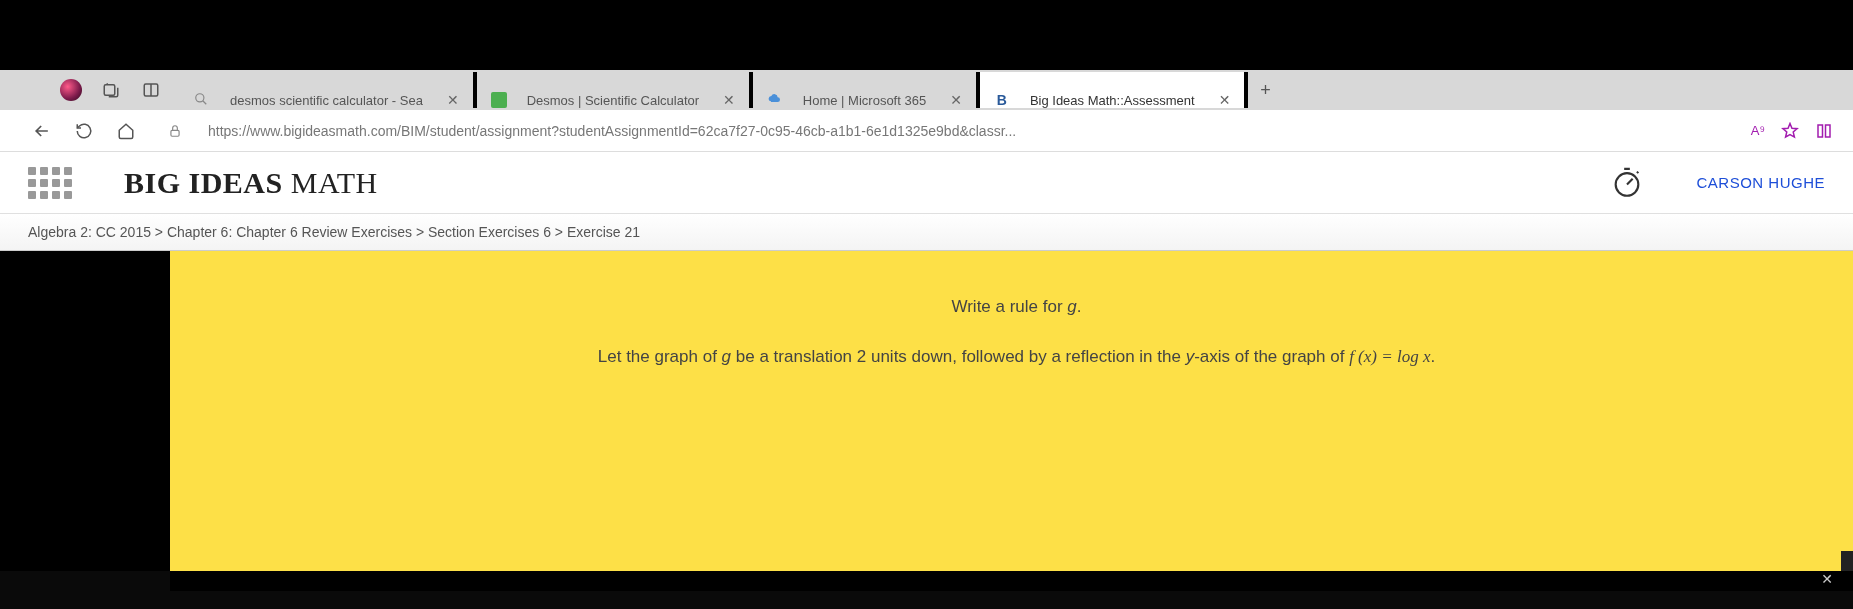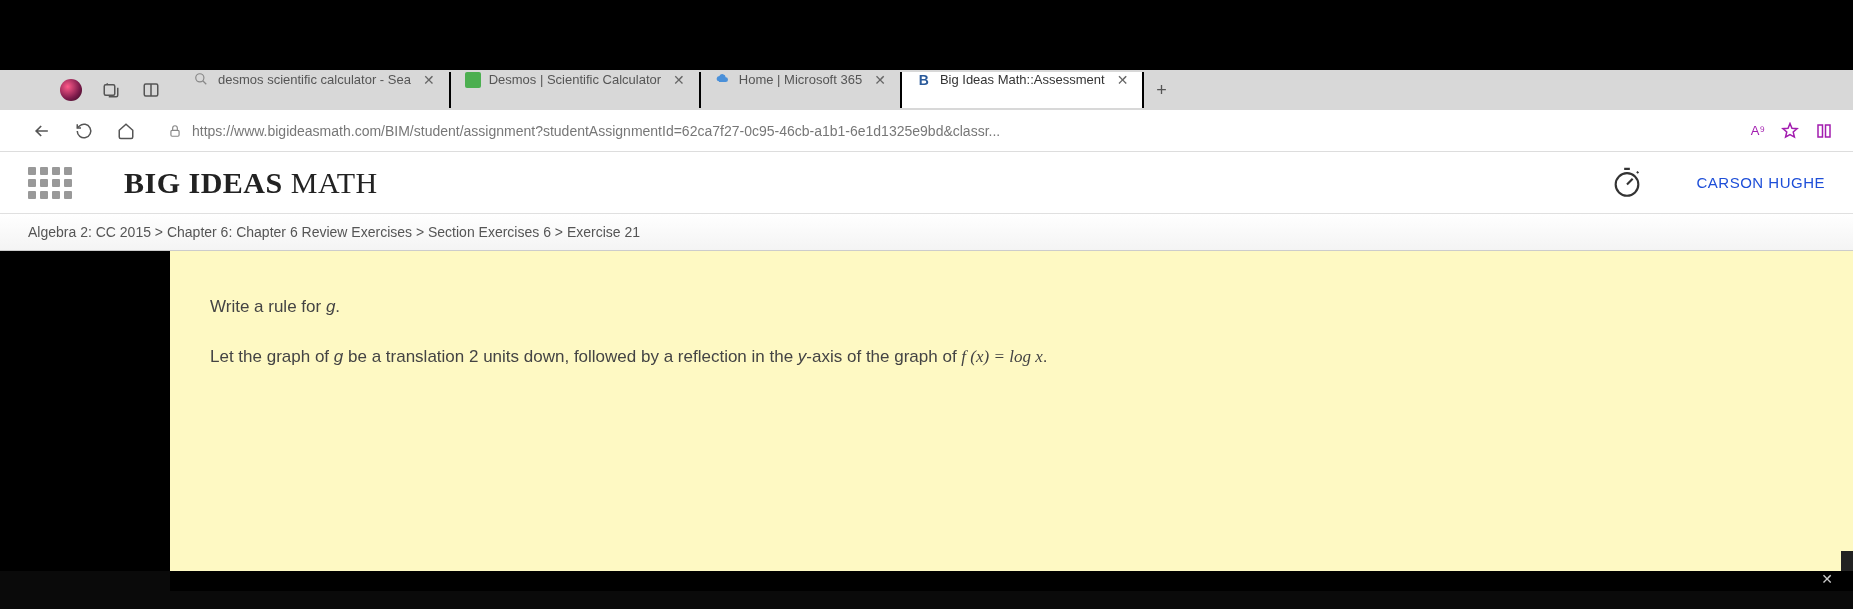--- a/index.html
+++ b/index.html
@@ -30,27 +30,27 @@
     .circle-icon {
       width: 22px; height: 22px; border-radius: 50%;
       background: radial-gradient(circle at 35% 35%, #ff5a8a, #7a1a4a 60%, #2a0a1a);
     }
     .tabs-icon, .split-icon {
       width: 22px; height: 22px; display: flex; align-items: center; justify-content: center;
       color: #555;
     }
     .tab {
       display: flex;
-      align-items: flex-start;
-      gap: 8px;
+      align-items: flex-end;
+      gap: 20px;
       padding: 0 14px;
       height: 36px;
       font-size: 13px;
       color: #555;
-      border-right: 2px solid #000000;
+      border-right: 4px solid #000000;
       max-width: 300px;
       background: #d8d8d8;
       cursor: pointer;
     }
     .tab.active { background: #fff; color: #333; }
     .tab-title { white-space: nowrap; overflow: hidden; text-overflow: ellipsis; }
     .tab-close { color: #666; font-size: 14px; margin-left: 4px; }
     .tab-favicon { width: 16px; height: 16px; flex-shrink: 0; }
     .favicon-green { background: #4caf50; border-radius: 2px; }
     .favicon-cloud { 
@@ -69,21 +69,21 @@
       background: #fff;
       padding: 0 20px 0 30px;
       gap: 18px;
       border-bottom: 1px solid #ddd;
     }
     .nav-btn { color: #555; width: 24px; height: 24px; display: flex; align-items: center; justify-content: center; cursor: pointer; }
     .url-box {
       flex: 1;
       display: flex;
       align-items: center;
-      gap: 10px;
+      gap: 26px;
       height: 30px;
       padding: 0 12px;
       color: #666;
       font-size: 14px;
     }
     .lock-icon { color: #888; }
     .url-text { color: #777; }
     .addr-right { display: flex; align-items: center; gap: 16px; color: #a21caf; }
     
     .app-header {
@@ -117,23 +117,24 @@
     .breadcrumb {
       padding: 10px 28px;
       font-size: 14px;
       color: #555;
       background: linear-gradient(#fff, #f4f4f4);
       border-bottom: 1px solid #ccc;
     }
     
     .content-area {
       display: flex;
-      background: #fef9c3;
+      background: #fde047;
       height: 320px;
       position: relative;
+      text-align: center;
     }
     .left-black {
       width: 170px;
       background: #000;
     }
     .question-body {
       flex: 1;
       padding: 40px 30px 10px 40px;
       color: #444;
       font-size: 17px;

